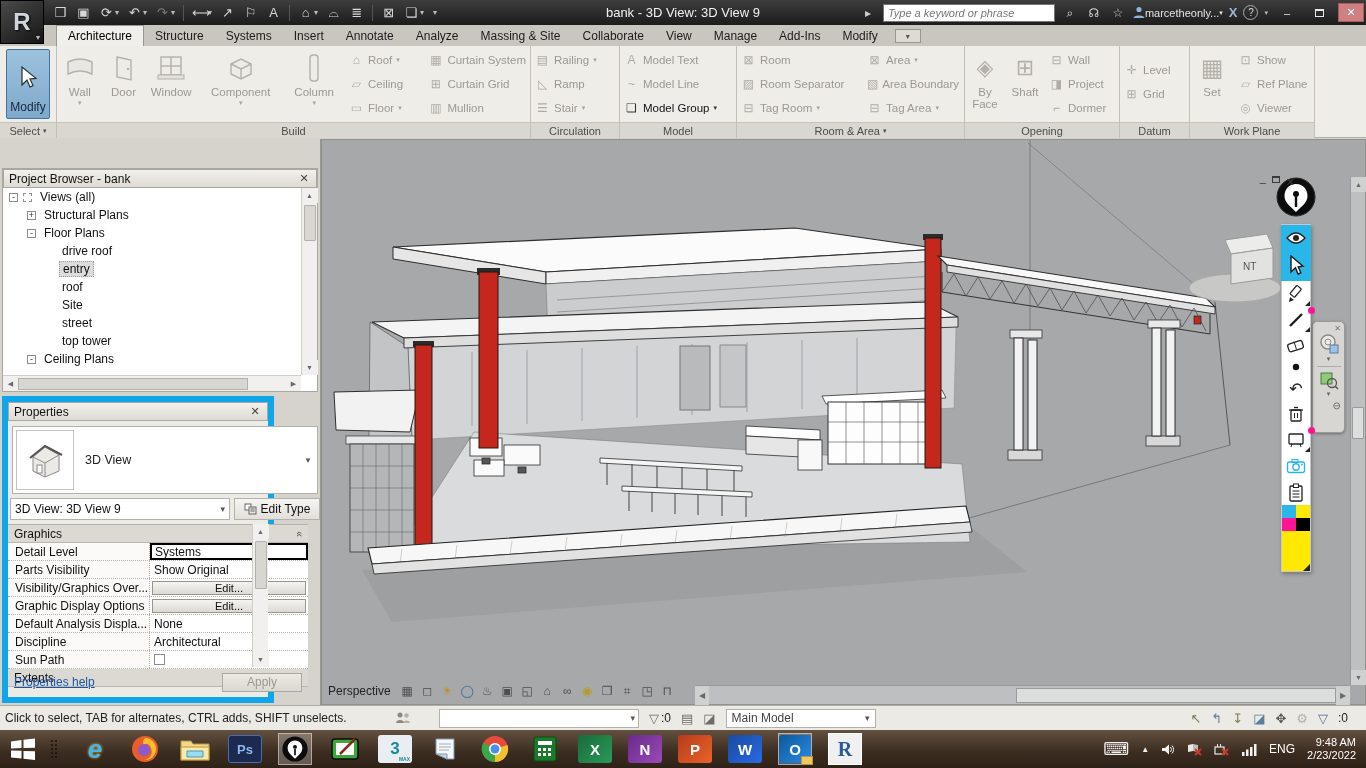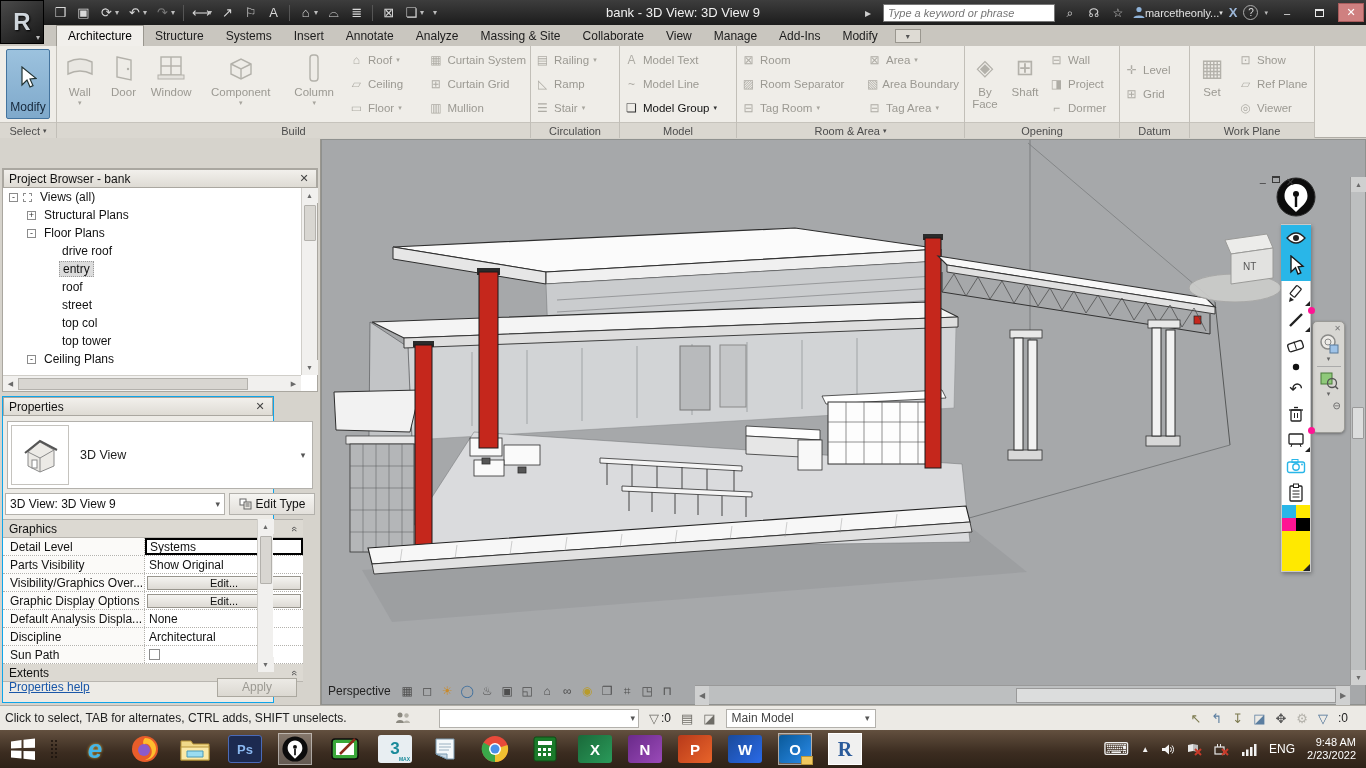--- a/index.html
+++ b/index.html
@@ -56,21 +56,21 @@
 #pbtree{position:absolute;left:0;top:19px;right:16px;bottom:16px;overflow:hidden;background:#fff}
 .trow{height:18px;display:flex;align-items:center;font-size:12px;white-space:nowrap}
 .expbox{width:9px;height:9px;border:1px solid #8c8c8c;background:#fff;font-size:9px;line-height:7px;text-align:center;color:#333;margin-right:5px;flex:none}
 .tlabel{padding:0 3px}
 .tlabel.sel{background:#dcdcdc;border:1px dotted #9a9a9a}
 .vscroll{position:absolute;right:0;width:16px;background:#f1f0ee;border-left:1px solid #d0cec9;display:flex;flex-direction:column;align-items:center}
 .sarrow{height:15px;width:16px;display:flex;align-items:center;justify-content:center;font-size:7px;color:#6a6a6a;background:#f1f0ee}
 .sthumb{width:12px;background:#d8d6d1;border:1px solid #b3b1ac;border-radius:1px}
 .hscroll{position:absolute;left:0;bottom:0;height:16px;background:#f1f0ee;border-top:1px solid #d0cec9;display:flex;align-items:center}
 .hthumb{height:12px;background:#d8d6d1;border:1px solid #b3b1ac}
-#props{position:absolute;left:2px;top:257px;width:272px;height:307px;background:#edebe6;border:1px solid #0ea5e9}
+#props{position:absolute;left:2px;top:257px;width:272px;height:307px;background:#edebe6;border:6px solid #0ea5e9}
 #typesel{position:absolute;left:4px;top:24px;width:306px;height:68px;background:#fff;border:1px solid #b3b1ac;display:flex;align-items:center}
 #typeimg{width:58px;height:60px;border:1px solid #c5c3be;margin:3px;display:flex;align-items:center;justify-content:center}
 #typesel .tname{flex:1;padding-left:8px;font-size:12.5px;color:#222}
 #typesel .tdd{width:18px;text-align:center;color:#555;font-size:9px}
 #selrow{position:absolute;left:2px;top:96px;width:310px;height:22px;display:flex;gap:4px}
 #viewcombo{flex:1;border:1px solid #b3b1ac;background:#fff;display:flex;align-items:center;padding:0 4px;font-size:12px}
 #viewcombo .vdd{margin-left:auto;color:#555;font-size:9px}
 #edittype{width:86px;border:1px solid #b3b1ac;background:linear-gradient(#f6f5f2,#e2dfda);display:flex;align-items:center;justify-content:center;gap:4px;font-size:12px;color:#111}
 #pgrid{position:absolute;left:0;top:122px;width:300px;border-top:1px solid #b3b1ac;background:#fff}
 .psec{height:18px;background:#dcd9d2;border-bottom:1px solid #b9b6b0;display:flex;align-items:center;justify-content:space-between;padding:0 6px;color:#111}
@@ -536,24 +536,24 @@
       <div class="trow" style="padding-left:56px">
           <span class="tlabel">drive roof</span>
         </div>
       <div class="trow" style="padding-left:56px">
           <span class="tlabel sel">entry</span>
         </div>
       <div class="trow" style="padding-left:56px">
           <span class="tlabel">roof</span>
         </div>
       <div class="trow" style="padding-left:56px">
+          <span class="tlabel">Site</span>
+        </div>
+      <div class="trow" style="padding-left:56px">
           <span class="tlabel">street</span>
-        </div>
-      <div class="trow" style="padding-left:56px">
-          <span class="tlabel">top col</span>
         </div>
       <div class="trow" style="padding-left:56px">
           <span class="tlabel">top tower</span>
         </div>
       <div class="trow" style="padding-left:24px">
           <span class="expbox">-</span>
           <span class="tlabel">Ceiling Plans</span>
         </div>
     </div>
     <div class="vscroll" style="top:19px;bottom:16px">

